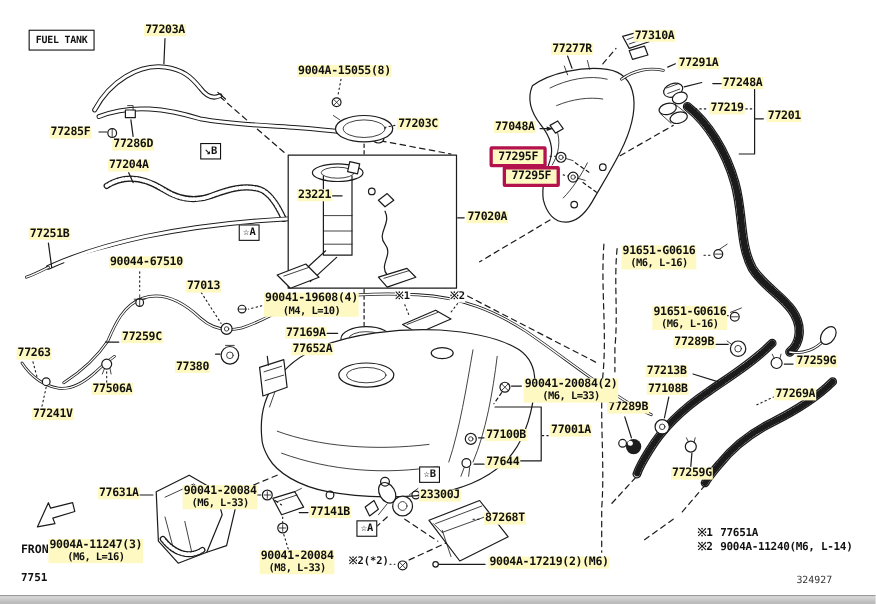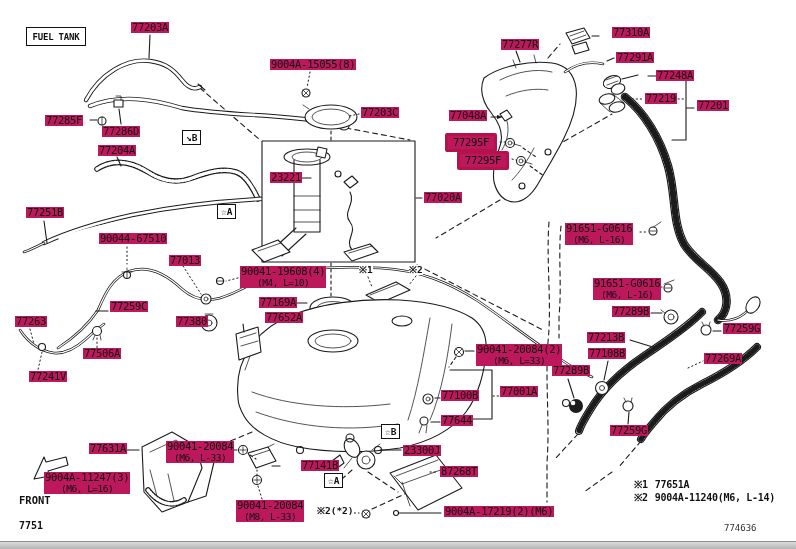--- a/index.html
+++ b/index.html
@@ -10,21 +10,21 @@
   .th{stroke-width:.75;}
   .fw{fill:#fff;}
   .dsh{stroke-dasharray:5 4;}
   .dsh2{stroke-dasharray:3 3;}
   .dt{stroke-dasharray:1.3 2.8;stroke-width:1;}
   .to{stroke-width:4.4;} .ti{stroke:#fff;stroke-width:2.6;}
   .sm{stroke-width:2.6;} .smi{stroke:#fff;stroke-width:1.2;}
   .do{stroke-width:5.6;} .dh{stroke:#fff;stroke-width:3.4;stroke-dasharray:1.2 1.9;}
   .po{stroke-width:8.5;} .pi{stroke:#fff;stroke-width:6.2;} .ph{stroke-width:6.2;stroke-dasharray:1.4 2.2;}
   .ho{stroke-width:8;} .hi{stroke:#fff;stroke-width:5.5;} .hh{stroke-width:5.5;stroke-dasharray:1.3 2;}
-  .plabel{position:absolute;font-weight:normal;font-size:10.5px;letter-spacing:-.3px;line-height:11px;color:#101010;white-space:nowrap;background:#be185d;padding:0 1px;z-index:3;}
+  .plabel{position:absolute;font-weight:bold;font-size:10.5px;letter-spacing:-.3px;line-height:11px;color:#101010;white-space:nowrap;background:#fef9c3;padding:0 1px;z-index:3;}
   .plabel .spec{display:block;text-align:center;font-size:9.5px;letter-spacing:-.5px;}
   .plabel.hl{border:3px solid var(--hl,#b3124d);border-radius:2px;padding:1px 5px;z-index:4;}
   .callout{position:absolute;border:1.4px solid #111;font-size:9.5px;font-weight:bold;color:#111;padding:1px 3px;background:#fff;line-height:11px;white-space:nowrap;z-index:3;}
   .marker{position:absolute;font-size:9.5px;font-weight:bold;color:#111;background:#fff;line-height:10px;z-index:3;white-space:nowrap;}
   #title-box{position:absolute;left:26px;top:27px;width:58px;height:17px;border:1.5px solid #111;display:flex;align-items:center;justify-content:center;font-size:9px;font-weight:bold;letter-spacing:-.2px;color:#111;z-index:3;}
   #refer-note{position:absolute;left:343px;top:141px;font-size:9.3px;font-weight:bold;line-height:10.5px;letter-spacing:-.5px;color:#111;z-index:3;}
   #front-label{position:absolute;left:19px;top:494px;font-size:10.5px;font-weight:bold;color:#111;z-index:3;}
   #legend{position:absolute;left:634px;top:478px;z-index:3;}
   #legend .row{display:flex;gap:7px;font-size:10px;font-weight:bold;line-height:13px;letter-spacing:-.3px;color:#111;}
   #footer-left{position:absolute;left:19px;top:520px;font-size:10px;font-weight:bold;color:#111;z-index:3;}
@@ -371,65 +371,65 @@
   </div>
 
 
   <div id="front-label">FRONT</div>
 
   <div id="labels-layer">
       <div class="plabel" style="left: 131px; top: 22px;"><span class="pn">77203A</span></div>
       <div class="plabel" style="left: 270px; top: 59px; text-align: right;"><span class="pn">9004A-15055(8)</span></div>
       <div class="plabel" style="left: 361px; top: 107px;"><span class="pn">77203C</span></div>
       <div class="plabel" style="left: 501px; top: 39px;"><span class="pn">77277R</span></div>
-      <div class="plabel" style="left: 612px; top: 27px;"><span class="pn">77310A</span></div>
+      <div class="plabel" style="left: 576px; top: 27px;"><span class="pn">77310A</span></div>
       <div class="plabel" style="left: 616px; top: 52px;"><span class="pn">77291A</span></div>
       <div class="plabel" style="left: 656px; top: 70px;"><span class="pn">77248A</span></div>
       <div class="plabel" style="left: 645px; top: 93px;"><span class="pn">77219</span></div>
       <div class="plabel" style="left: 697px; top: 100px;"><span class="pn">77201</span></div>
       <div class="plabel" style="left: 449px; top: 110px;"><span class="pn">77048A</span></div>
       <div class="plabel hl" style="left: 445px; top: 133px;"><span class="pn">77295F</span></div>
       <div class="plabel hl" style="left: 457px; top: 151px;"><span class="pn">77295F</span></div>
       <div class="plabel" style="left: 45px; top: 115px;"><span class="pn">77285F</span></div>
       <div class="plabel" style="left: 102px; top: 126px;"><span class="pn">77286D</span></div>
       <div class="plabel" style="left: 98px; top: 145px;"><span class="pn">77204A</span></div>
       <div class="plabel" style="left: 270px; top: 172px;"><span class="pn">23221</span></div>
       <div class="plabel" style="left: 424px; top: 192px;"><span class="pn">77020A</span></div>
       <div class="plabel" style="left: 26px; top: 207px;"><span class="pn">77251B</span></div>
       <div class="plabel" style="left: 99px; top: 233px;"><span class="pn">90044-67510</span></div>
       <div class="plabel" style="left: 169px; top: 255px;"><span class="pn">77013</span></div>
       <div class="plabel" style="left: 240px; top: 266px;"><span class="pn">90041-19608(4)</span><span class="spec">(M4, L=10)</span></div>
       <div class="plabel" style="left: 259px; top: 297px;"><span class="pn">77169A</span></div>
       <div class="plabel" style="left: 110px; top: 301px;"><span class="pn">77259C</span></div>
       <div class="plabel" style="left: 226px; top: 312px; margin-left: 39px;"><span class="pn">77652A</span></div>
-      <div class="plabel" style="left: 159px; top: 316px; margin-left: 17px;"><span class="pn">77380</span></div>
+      <div class="plabel" style="left: 159px; top: 328px;"><span class="pn">77380</span></div>
       <div class="plabel" style="left: 15px; top: 316px;"><span class="pn">77263</span></div>
       <div class="plabel" style="left: 83px; top: 348px;"><span class="pn">77506A</span></div>
       <div class="plabel" style="left: 29px; top: 371px;"><span class="pn">77241V</span></div>
       <div class="plabel" style="left: 565px; top: 223px;"><span class="pn">91651-G0616</span><span class="spec">(M6, L-16)</span></div>
       <div class="plabel" style="left: 593px; top: 278px;"><span class="pn">91651-G0616</span><span class="spec">(M6, L-16)</span></div>
       <div class="plabel" style="left: 612px; top: 306px;"><span class="pn">77289B</span></div>
       <div class="plabel" style="left: 587px; top: 332px;"><span class="pn">77213B</span></div>
       <div class="plabel" style="left: 588px; top: 348px;"><span class="pn">77108B</span></div>
       <div class="plabel" style="left: 552px; top: 365px;"><span class="pn">77289B</span></div>
       <div class="plabel" style="left: 723px; top: 323px;"><span class="pn">77259G</span></div>
       <div class="plabel" style="left: 704px; top: 353px;"><span class="pn">77269A</span></div>
       <div class="plabel" style="left: 476px; top: 344px;"><span class="pn">90041-20084(2)</span><span class="spec">(M6, L=33)</span></div>
       <div class="plabel" style="left: 441px; top: 390px;"><span class="pn">77100B</span></div>
       <div class="plabel" style="left: 500px; top: 386px;"><span class="pn">77001A</span></div>
       <div class="plabel" style="left: 441px; top: 415px;"><span class="pn">77644</span></div>
       <div class="plabel" style="left: 610px; top: 425px;"><span class="pn">77259G</span></div>
       <div class="plabel" style="left: 89px; top: 443px;"><span class="pn">77631A</span></div>
       <div class="plabel" style="left: 166px; top: 441px;"><span class="pn">90041-20084</span><span class="spec">(M6, L-33)</span></div>
-      <div class="plabel" style="left: 281px; top: 460px; margin-left: 20px;"><span class="pn">77141B</span></div>
+      <div class="plabel" style="left: 281px; top: 460px;"><span class="pn">77141B</span></div>
       <div class="plabel" style="left: 236px; top: 500px;"><span class="pn">90041-20084</span><span class="spec">(M8, L-33)</span></div>
-      <div class="plabel" style="left: 403px; top: 445px;"><span class="pn">23300J</span></div>
+      <div class="plabel" style="left: 381px; top: 445px;"><span class="pn">23300J</span></div>
       <div class="plabel" style="left: 440px; top: 466px;"><span class="pn">87268T</span></div>
       <div class="plabel" style="left: 444px; top: 506px;"><span class="pn">9004A-17219(2)(M6)</span></div>
-      <div class="plabel" style="left: 44px; top: 472px;"><span class="pn">9004A-11247(3)</span><span class="spec">(M6, L=16)</span></div>
+      <div class="plabel" style="left: 44px; top: 490px;"><span class="pn">9004A-11247(3)</span><span class="spec">(M6, L=16)</span></div>
     </div>
   <div id="callouts-layer">
       <div class="callout" style="left: 182px; top: 130px;"><span class="pn">↘B</span></div>
       <div class="callout" style="left: 217px; top: 204px;"><span class="pn">☆A</span></div>
       <div class="callout" style="left: 381px; top: 424px;"><span class="pn">☆B</span></div>
       <div class="callout" style="left: 324px; top: 473px;"><span class="pn">☆A</span></div>
     </div>
   <div id="markers-layer">
       <div class="marker" style="left: 359px; top: 265px;"><span class="pn">※1</span></div>
       <div class="marker" style="left: 409px; top: 265px;"><span class="pn">※2</span></div>
@@ -441,15 +441,15 @@
         <span class="mk">※1</span>
         <span class="tx">77651A</span>
       </div>
       <div class="row">
         <span class="mk">※2</span>
         <span class="tx">9004A-11240(M6, L-14)</span>
       </div>
     </div>
 
   <div id="footer-left">7751</div>
-  <div id="footer-right">774636</div>
+  <div id="footer-right">324927</div>
   <div id="bottom-bar"></div>
 </div>
 
 </body></html>

